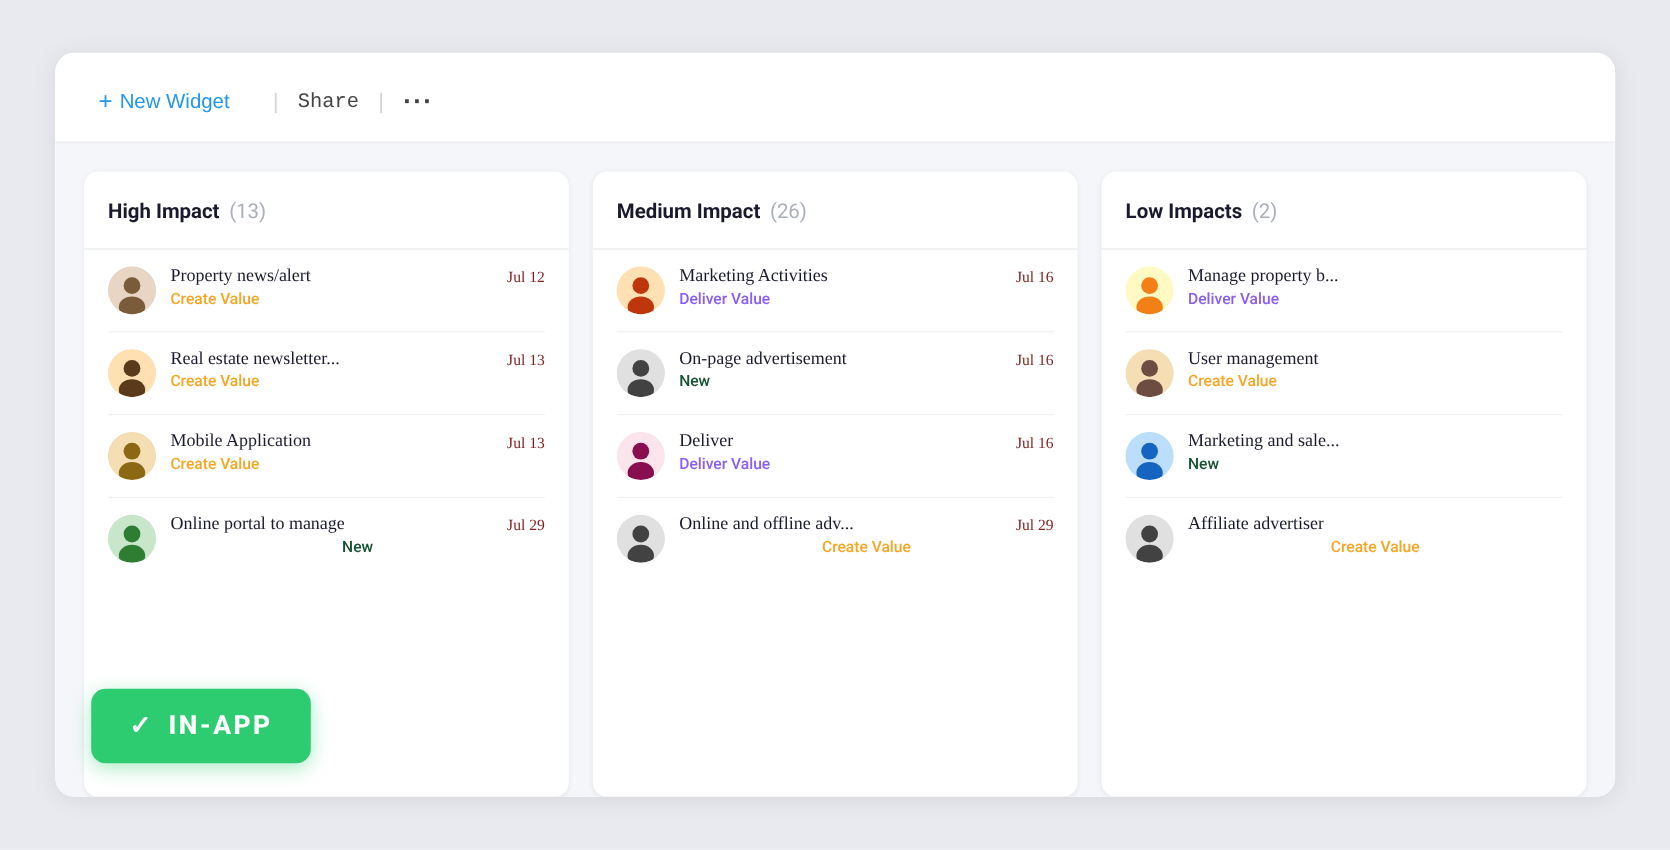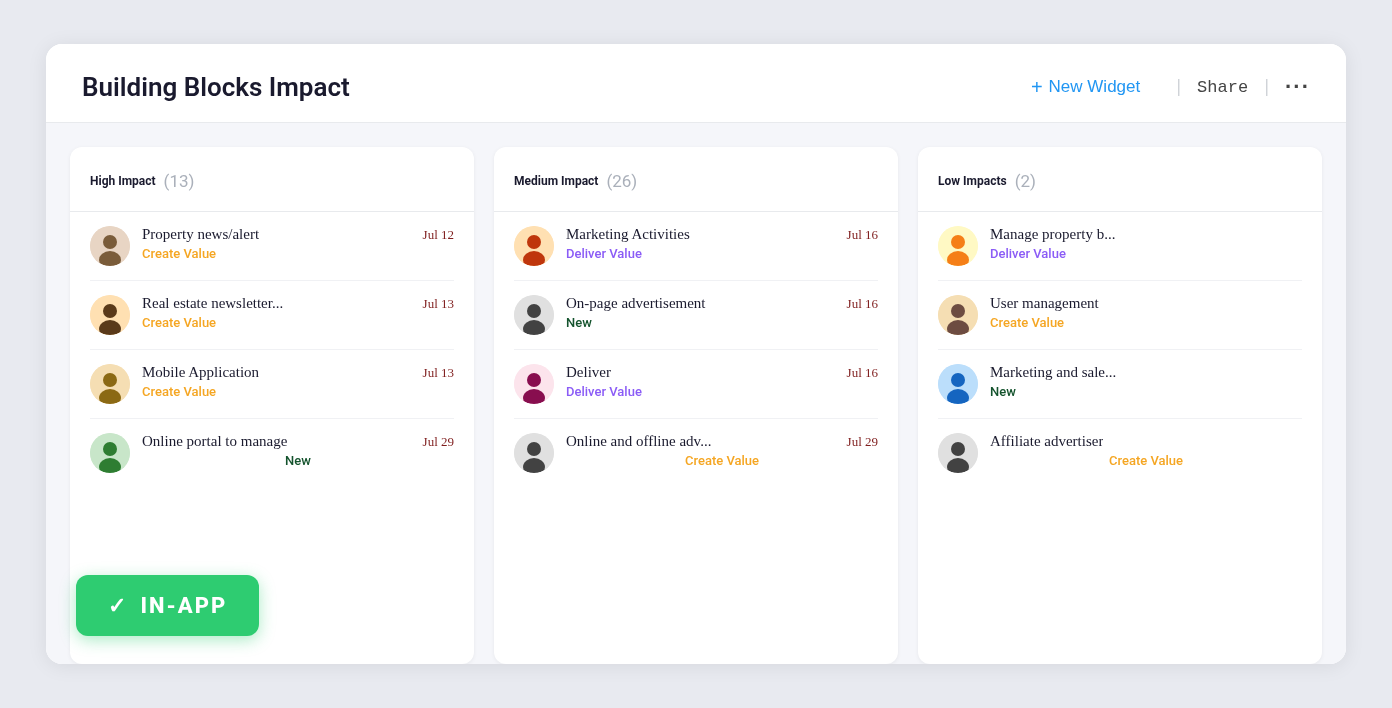--- a/index.html
+++ b/index.html
@@ -105,21 +105,21 @@
       overflow: hidden;
       box-shadow: 0 1px 4px rgba(0,0,0,0.06);
     }
     .column-header {
       display: flex;
       align-items: center;
       gap: 8px;
       margin-bottom: 20px;
     }
     .column-title {
-      font-size: 12px;
+      font-size: 17px;
       font-weight: 700;
       color: #1a1a2e;
     }
     .column-count {
       font-size: 17px;
       font-weight: 400;
       color: #aab0ba;
     }
     
     .col-divider {
@@ -212,21 +212,20 @@
 <body>
 
 <div class="in-app-badge">
   <span class="check-icon">✓</span>
   <span>IN-APP</span>
 </div>
 
 <div class="page-container">
 
   <div class="header">
-    <span class="header-title">Building Blocks Impact</span>
     <div class="header-actions">
       <button class="header-btn-new">
         <span class="plus-icon">+</span>
         <span>New Widget</span>
       </button>
       <span class="header-divider">|</span>
       <button class="header-btn-share">
         <span>Share</span>
       </button>
       <span class="header-divider">|</span>

